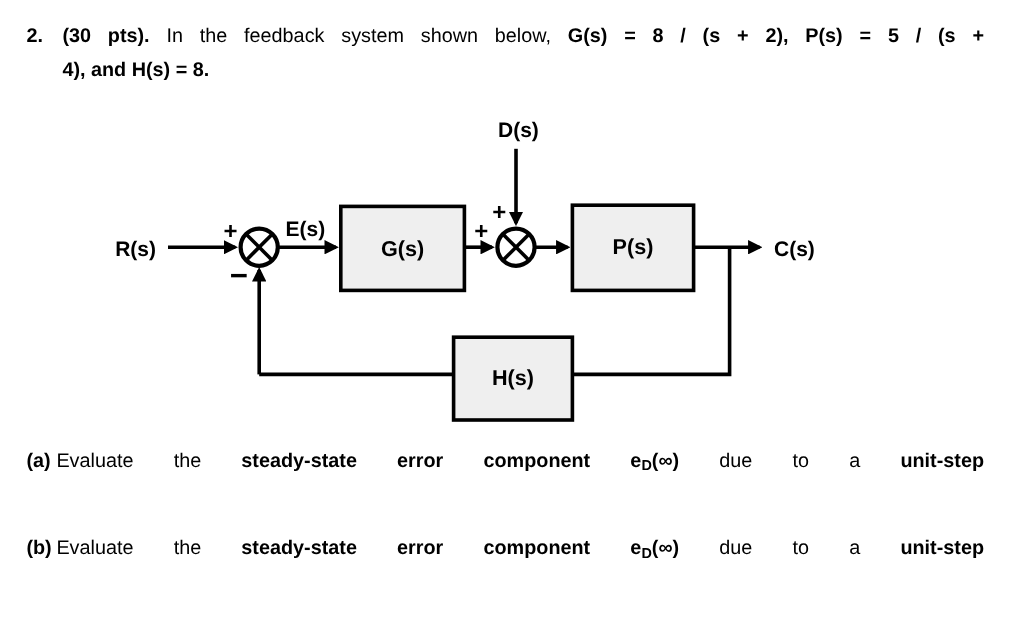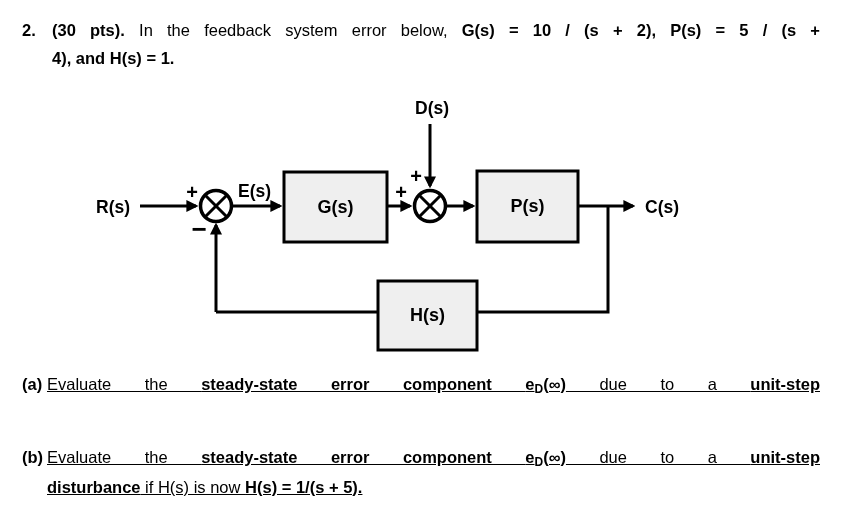--- a/index.html
+++ b/index.html
@@ -26,21 +26,21 @@
   .textblock .marker {
     position: absolute;
     left: 0;
     top: 0;
     font-weight: 700;
     white-space: nowrap;
   }
   .header { top: 16px; line-height: 28px; }
   .header .content { margin-left: 30px; }
   .part { line-height: 25px; }
-  .part .content { margin-left: 25px; text-decoration: underline; }
+  .part .content { margin-left: 25px; }
   .part-a { top: 372px; }
   .part-b { top: 445px; }
   .jline {
     text-align: justify;
     text-align-last: justify;
   }
   .b { font-weight: 700; }
   .ssub {
     font-weight: 700;
     font-size: 12px;
@@ -61,22 +61,22 @@
   .sign-minus { font: 700 26px "Liberation Sans", sans-serif; fill: #000000; text-anchor: middle; }
 </style>
 </head>
 <body>
 
 <div class="page">
 
   <div class="textblock header">
     <span class="marker">2.</span>
     <div class="content">
-      <div class="jline"><span class="b">(30 pts).</span><span> In the feedback system error below, </span><span class="b">G(s) = 10 / (s + 2), P(s) = 5 / (s +</span></div>
-      <div class="b">4), and H(s) = 1.</div>
+      <div class="jline"><span class="b">(30 pts).</span><span> In the feedback system shown below, </span><span class="b">G(s) = 8 / (s + 2), P(s) = 5 / (s +</span></div>
+      <div class="b">4), and H(s) = 8.</div>
     </div>
   </div>
 
   <svg class="diagram-svg" width="842" height="370" viewBox="0 0 842 370">
     <defs>
       <marker id="arrow" markerWidth="4" markerHeight="4" refX="3.2" refY="2" orient="auto">
         <path d="M0,0 L4,2 L0,4 Z" fill="#000000"></path>
       </marker>
     </defs>
 
@@ -124,17 +124,16 @@
     <span class="marker">(a)</span>
     <div class="content">
       <div class="jline"><span>Evaluate the </span><span class="b">steady-state error component </span><span class="b">e</span><span class="ssub">D</span><span class="b">(∞)</span><span> due to a </span><span class="b">unit-step</span></div>
     </div>
   </div>
 
   <div class="textblock part part-b">
     <span class="marker">(b)</span>
     <div class="content">
       <div class="jline"><span>Evaluate the </span><span class="b">steady-state error component </span><span class="b">e</span><span class="ssub">D</span><span class="b">(∞)</span><span> due to a </span><span class="b">unit-step</span></div>
-      <div><span class="b">disturbance</span><span> if H(s) is now </span><span class="b">H(s) = 1/(s + 5).</span></div>
     </div>
   </div>
 
 </div>
 
 </body></html>

